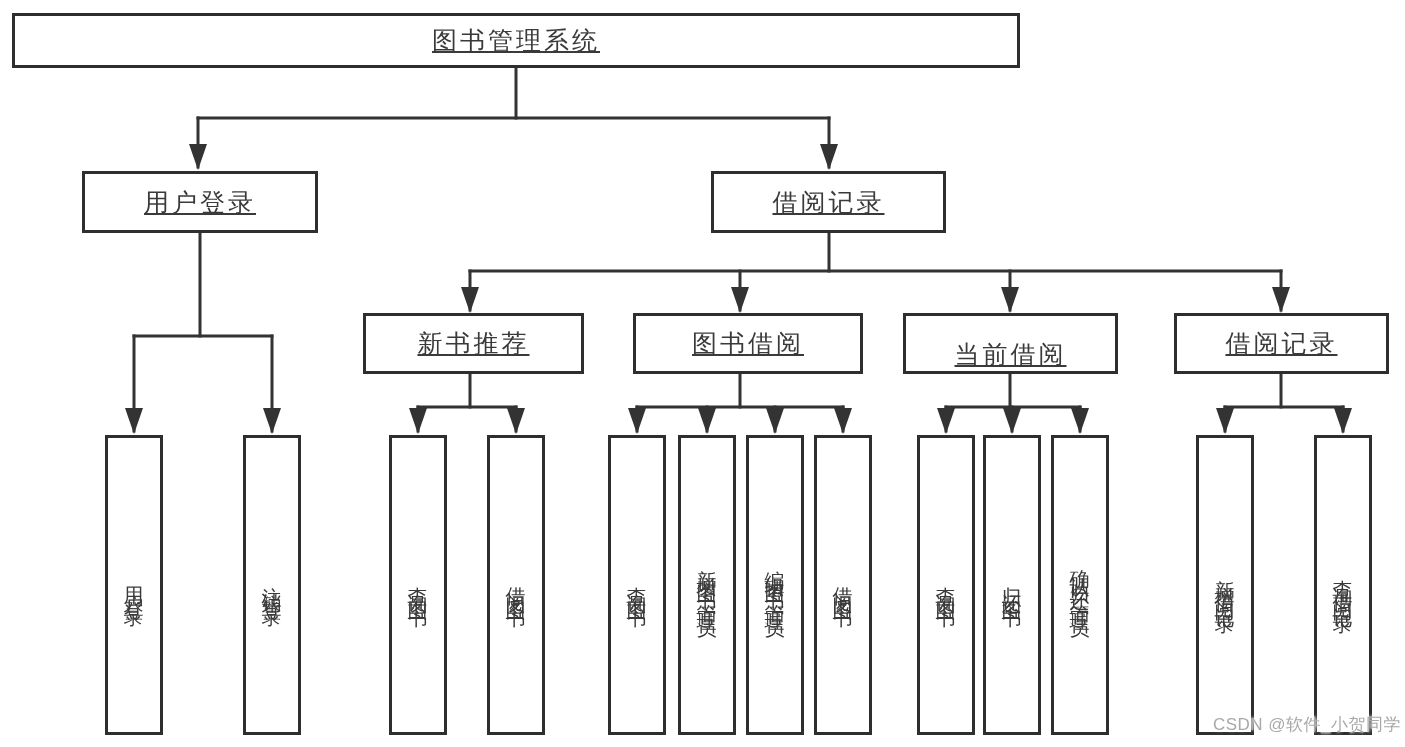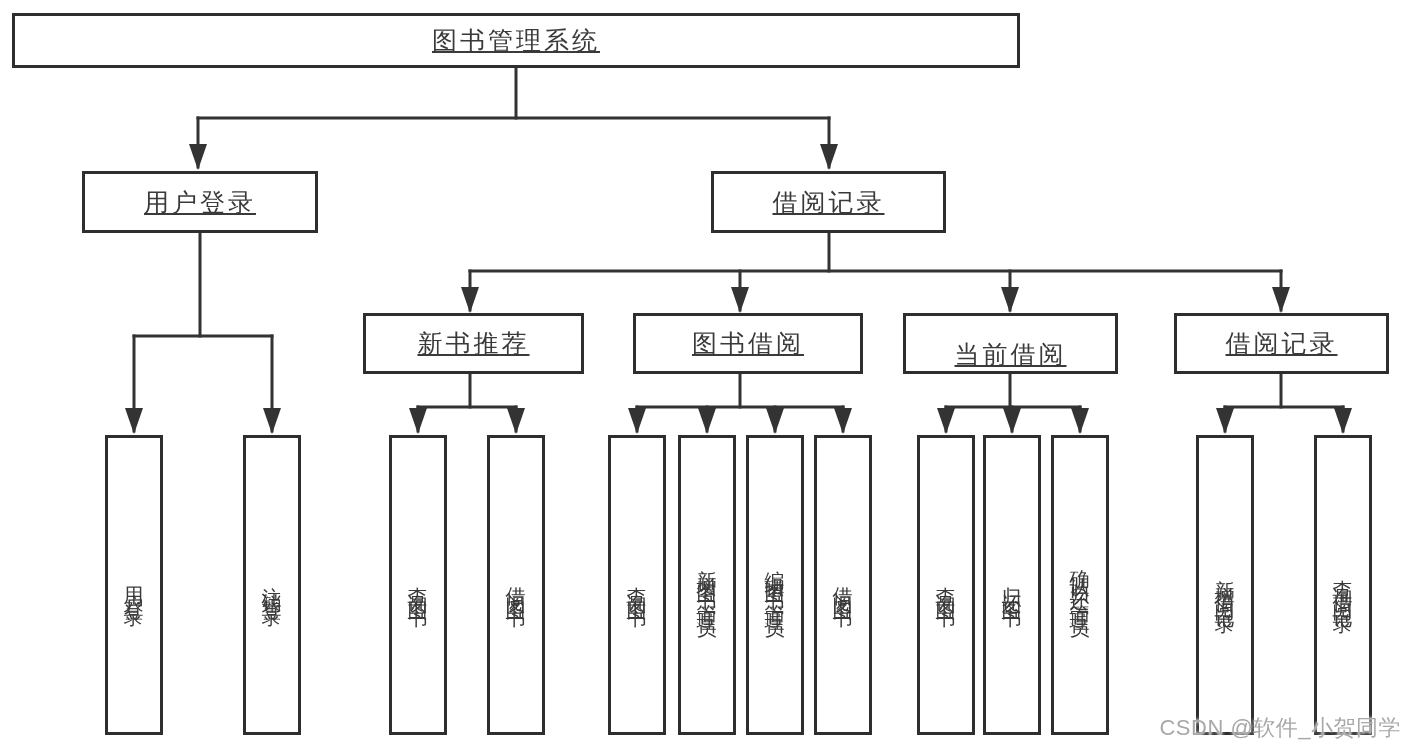--- a/index.html
+++ b/index.html
@@ -34,21 +34,21 @@
     font-size:20px;
     line-height:1;
     letter-spacing:7px;
     white-space:nowrap;
   }
   .watermark{
     position:absolute;
     top:713px;
     right:4px;
     z-index:5;
-    font-size:22px;
+    font-size:17px;
     letter-spacing:0.5px;
     color:#a8a8a8;
     text-shadow:0 0 2px #ffffff,0 0 4px #ffffff;
     white-space:nowrap;
   }
 </style>
 </head>
 <body>
 
 <div class="canvas">

